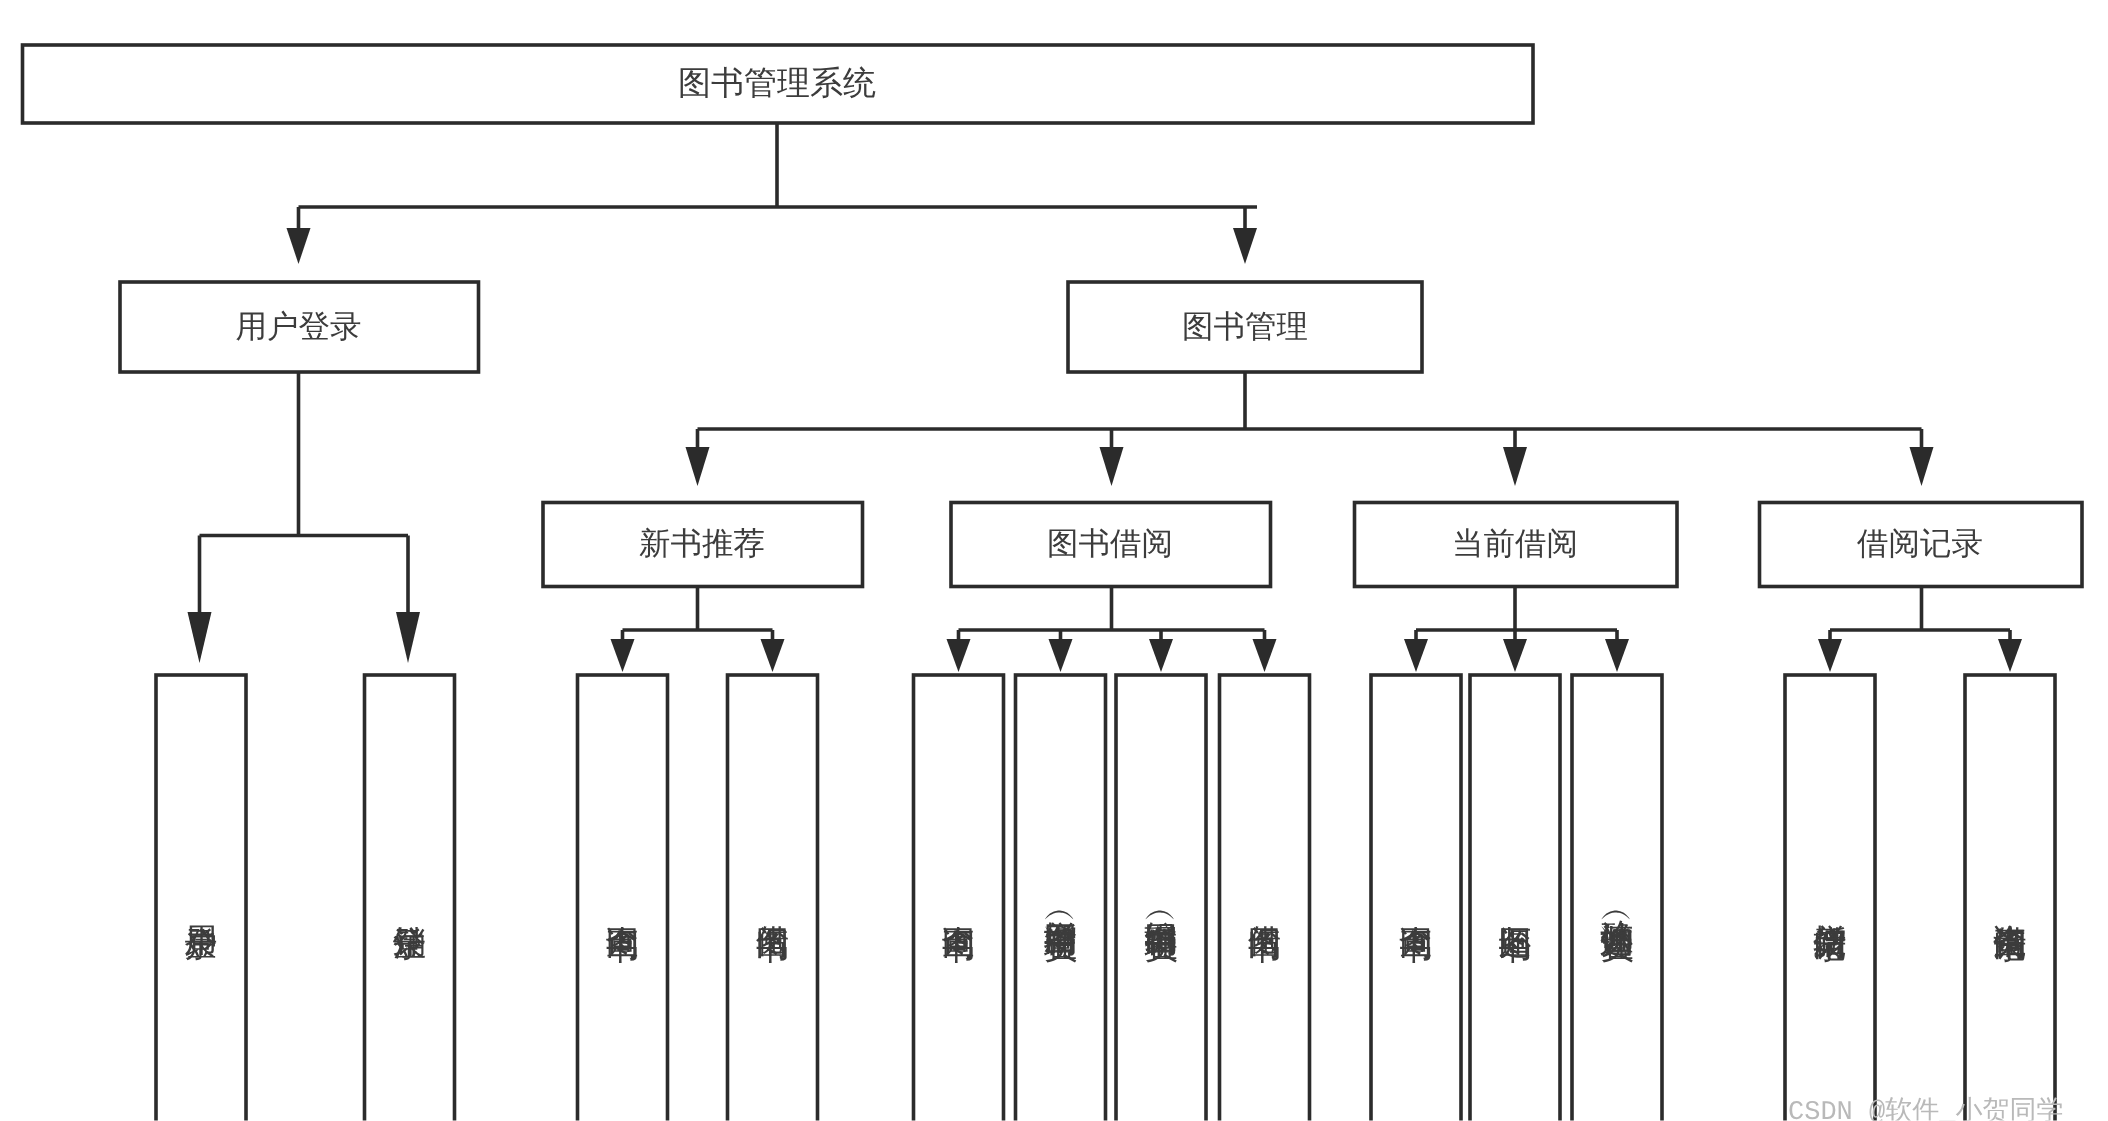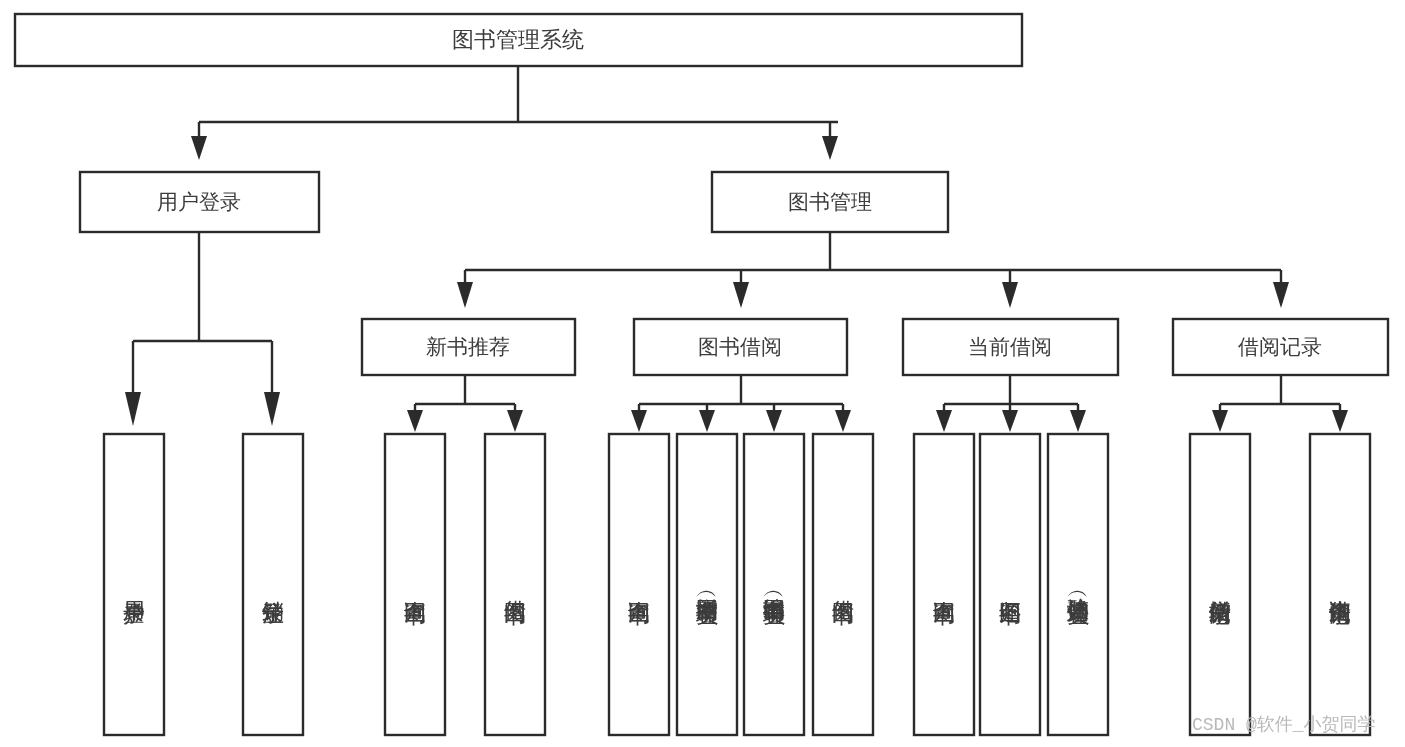--- a/index.html
+++ b/index.html
@@ -1,21 +1,21 @@
 <!DOCTYPE html>
 <html><head>
 <meta charset="utf-8">
 <style>
   html,body{margin:0;padding:0;background:#ffffff;}
   body{
     width:1405px;height:747px;
     font-family:"Liberation Sans","DejaVu Sans",sans-serif;
     overflow:hidden;
   }
-  #diagram-root{position:relative;width:1405px;height:611px;background:#fff;}
+  #diagram-root{position:relative;width:1405px;height:611px;background:#fff;margin-top:16px;}
   svg{display:block;}
   .box-rect{fill:#ffffff;stroke:#2b2b2b;stroke-width:2.4;}
   .conn{stroke:#2b2b2b;stroke-width:2.4;fill:none;}
   .arrow-head{fill:#2b2b2b;stroke:none;}
   .lbl{
     fill:#3c3c3c;
     font-family:"Liberation Sans","DejaVu Sans",sans-serif;
     font-size:21px;
     text-anchor:middle;
     dominant-baseline:middle;

